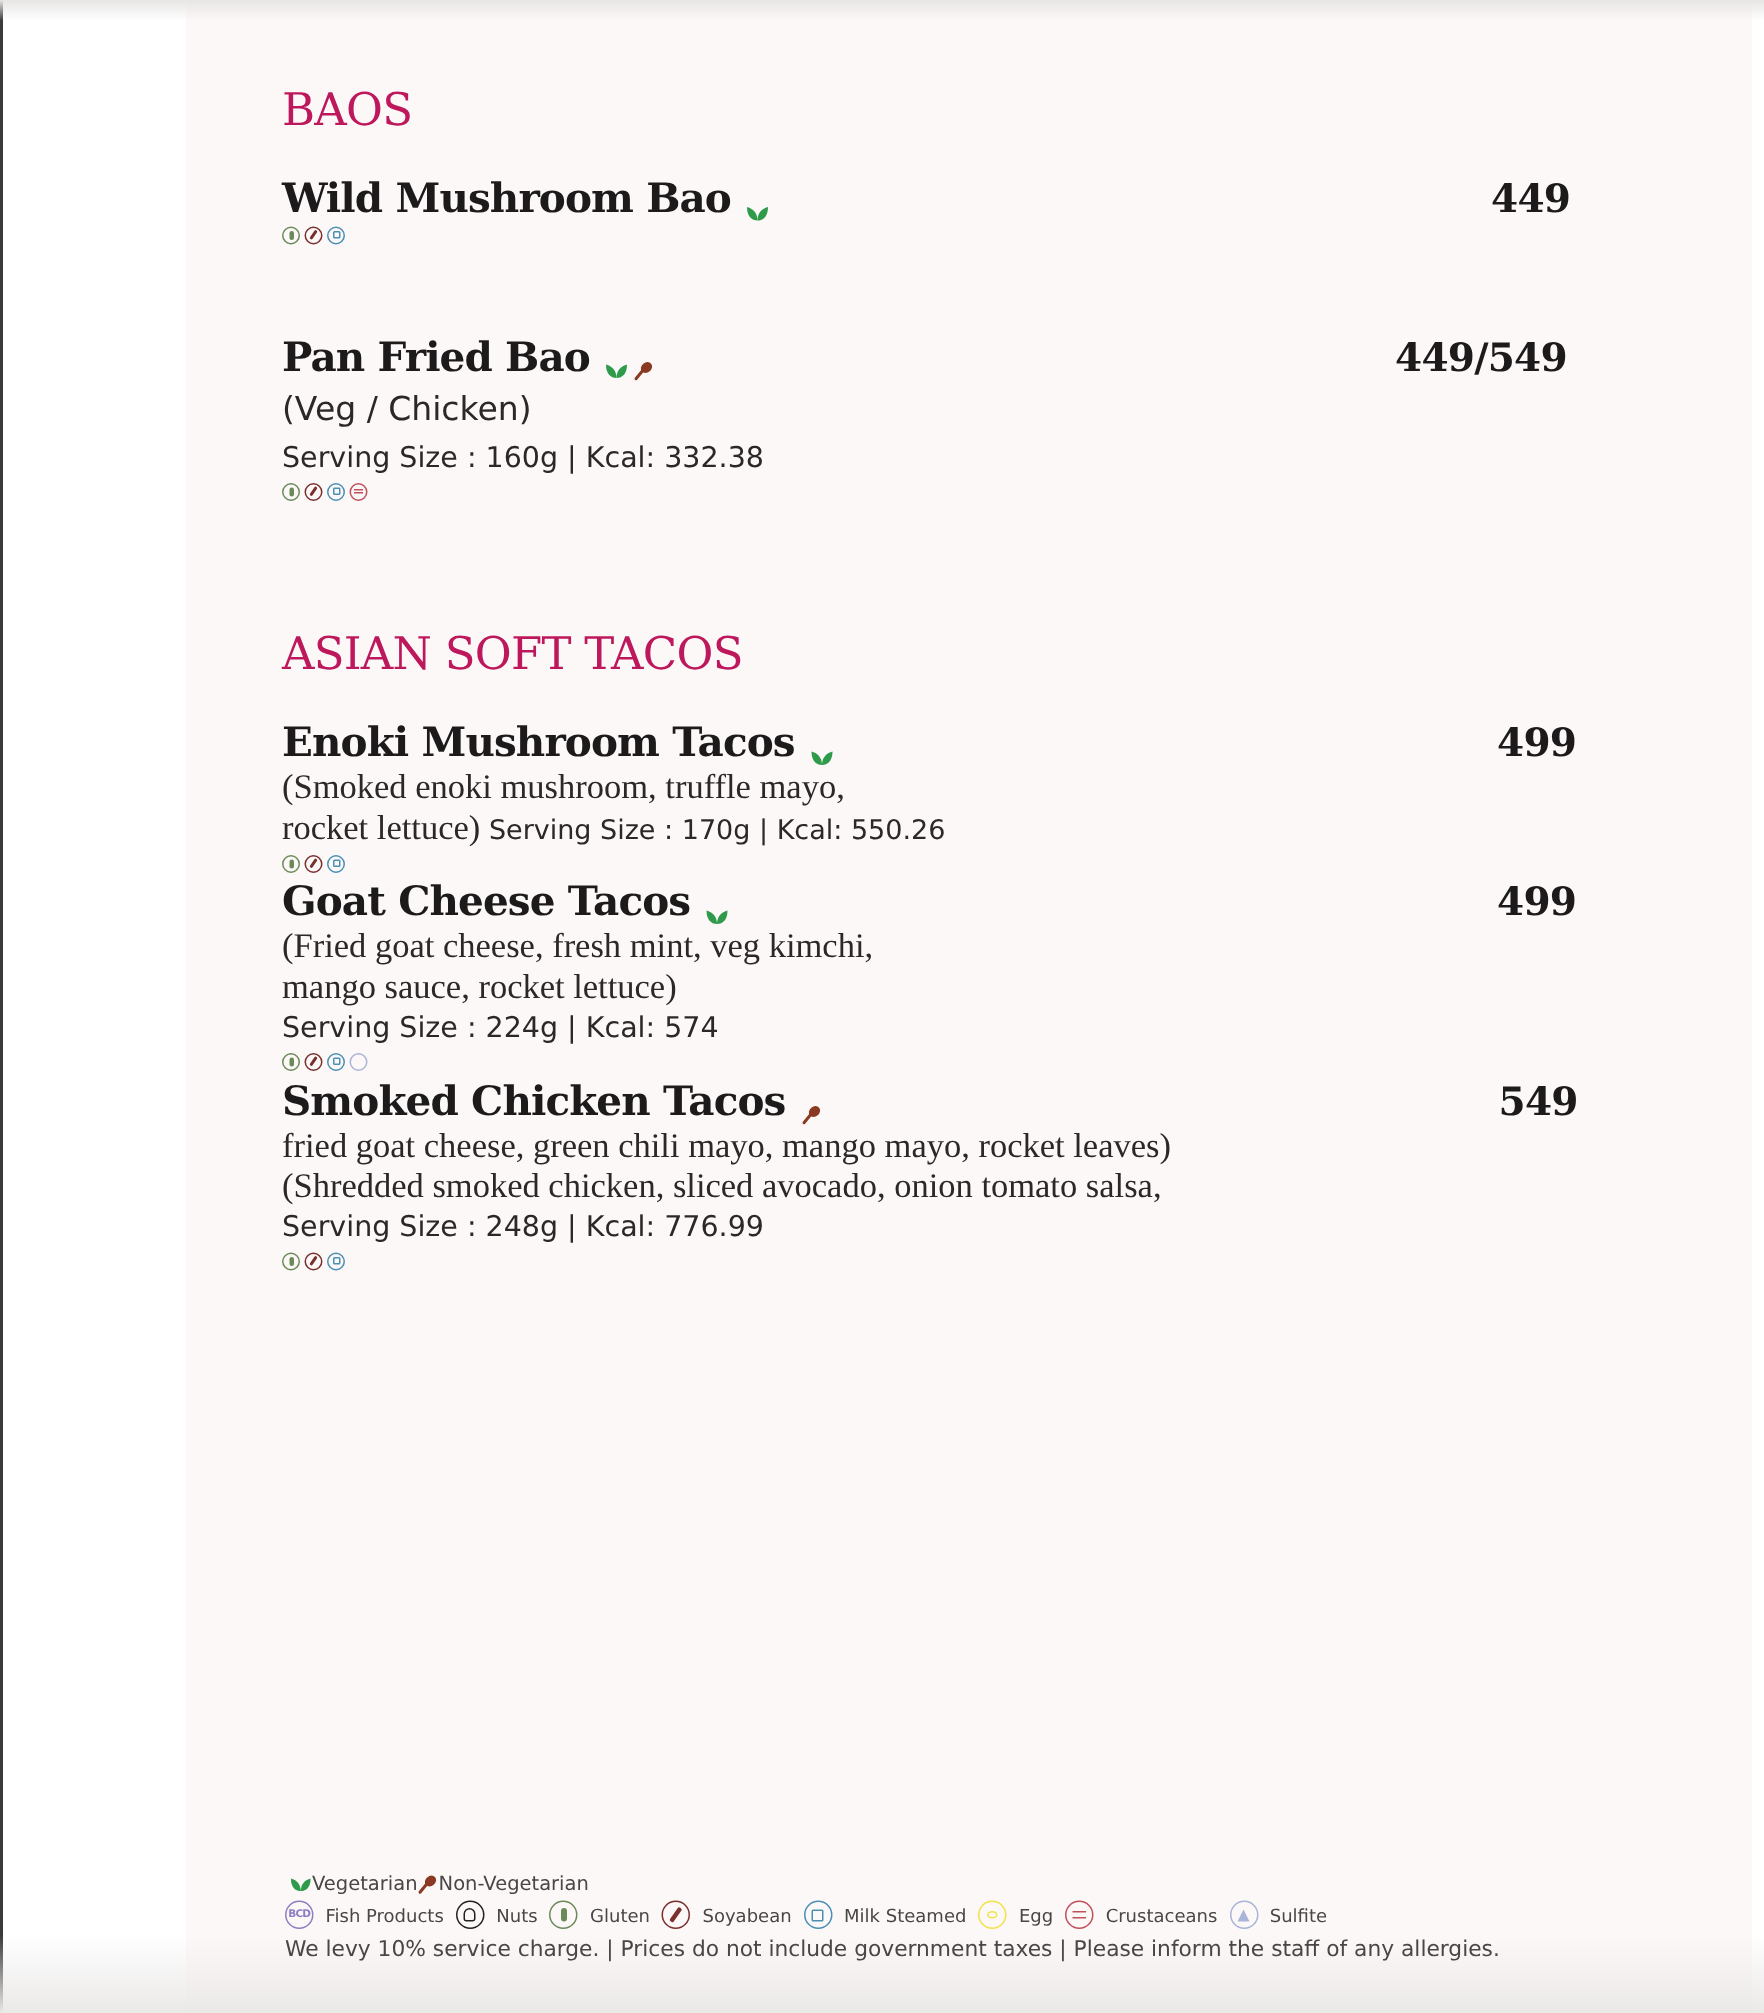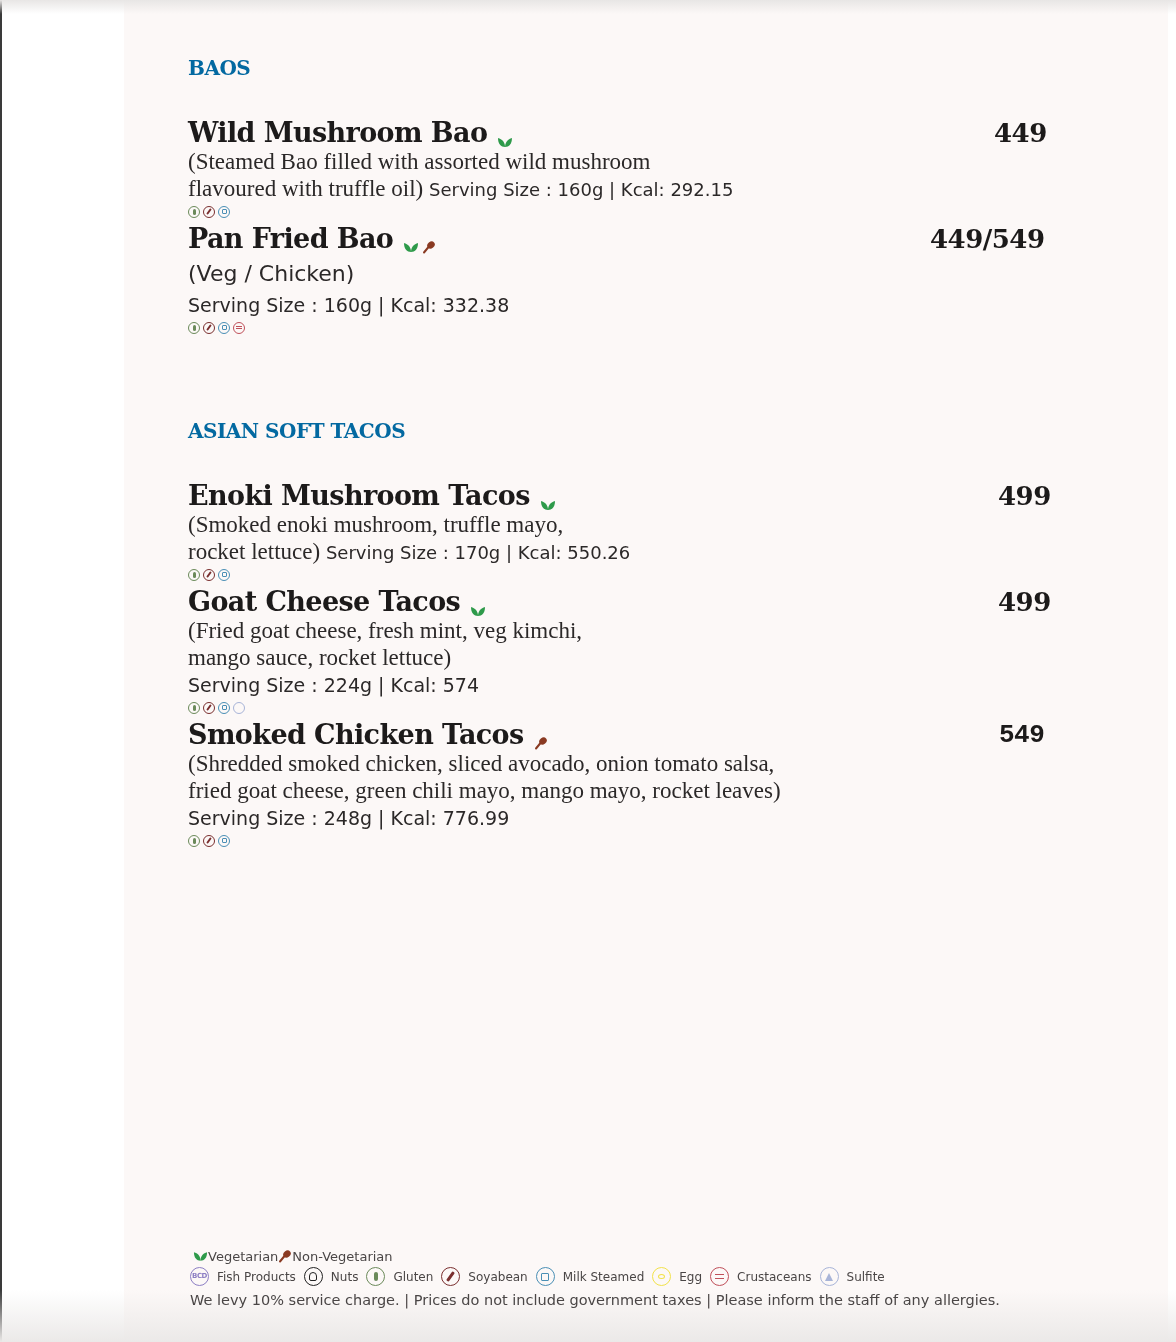--- a/index.html
+++ b/index.html
@@ -45,23 +45,23 @@
       position: absolute;
       left: 1168px; top: 0;
       width: 8px; height: 1342px;
       background: #ffffff;
     }
     .section-title {
       position: absolute;
       left: 188px;
       margin: 0;
       font-family: "DejaVu Serif", serif;
-      font-weight: bold;
-      font-size: 20px;
-      color: #0369a1;
+      font-weight: normal;
+      font-size: 30px;
+      color: #be185d;
       letter-spacing: -0.5px;
     }
     .item {
       position: absolute;
       left: 188px;
       width: 880px;
     }
     .item-name {
       font-family: "DejaVu Serif", serif;
       font-weight: bold;
@@ -242,24 +242,20 @@
   <div class="item-name">
     <span>Wild Mushroom Bao</span>
     <span class="diet-icons">
       <svg width="16" height="12" viewBox="0 0 16 12">
           <path d="M1 2 C1 8 4 11 8 11 C8 6 5 3 1 2Z" fill="#2e9a4a"></path>
           <path d="M15 2 C15 8 12 11 8 11 C8 6 11 3 15 2Z" fill="#2e9a4a"></path>
         </svg>
     </span>
   </div>
   <div class="price" style="left:806px;">449</div>
-  <div class="desc">
-    <div>(Steamed Bao filled with assorted wild mushroom</div>
-    <div><span>flavoured with truffle oil)</span> <span class="serving">Serving Size : 160g | Kcal: 292.15</span></div>
-  </div>
   <div class="allergens">
     <span class="allergen al-gluten">
         <span class="inner-dot"></span>
       </span>
     <span class="allergen al-soy">
         <span class="inner-slash"></span>
       </span>
     <span class="allergen al-milk">
         <span class="inner-box"></span>
       </span>
@@ -362,24 +358,24 @@
 <div class="item" style="top:720px;">
   <div class="item-name">
     <span>Smoked Chicken Tacos</span>
     <span class="diet-icons">
       <svg width="14" height="14" viewBox="0 0 14 14">
           <ellipse cx="9" cy="5" rx="4" ry="3.3" transform="rotate(-40 9 5)" fill="#8a3a22"></ellipse>
           <path d="M6.5 7 L2 12.5" stroke="#8a3a22" stroke-width="2" stroke-linecap="round"></path>
         </svg>
     </span>
   </div>
-  <div class="price" style="left:811px;font-family:Liberation Mono, monospace;">549</div>
+  <div class="price" style="left:811px;">549</div>
   <div class="desc">
+    <div>fried goat cheese, green chili mayo, mango mayo, rocket leaves)</div>
     <div>(Shredded smoked chicken, sliced avocado, onion tomato salsa,</div>
-    <div>fried goat cheese, green chili mayo, mango mayo, rocket leaves)</div>
   </div>
   <div class="serving-line">Serving Size : 248g | Kcal: 776.99</div>
   <div class="allergens">
     <span class="allergen al-gluten">
         <span class="inner-dot"></span>
       </span>
     <span class="allergen al-soy">
         <span class="inner-slash"></span>
       </span>
     <span class="allergen al-milk">

